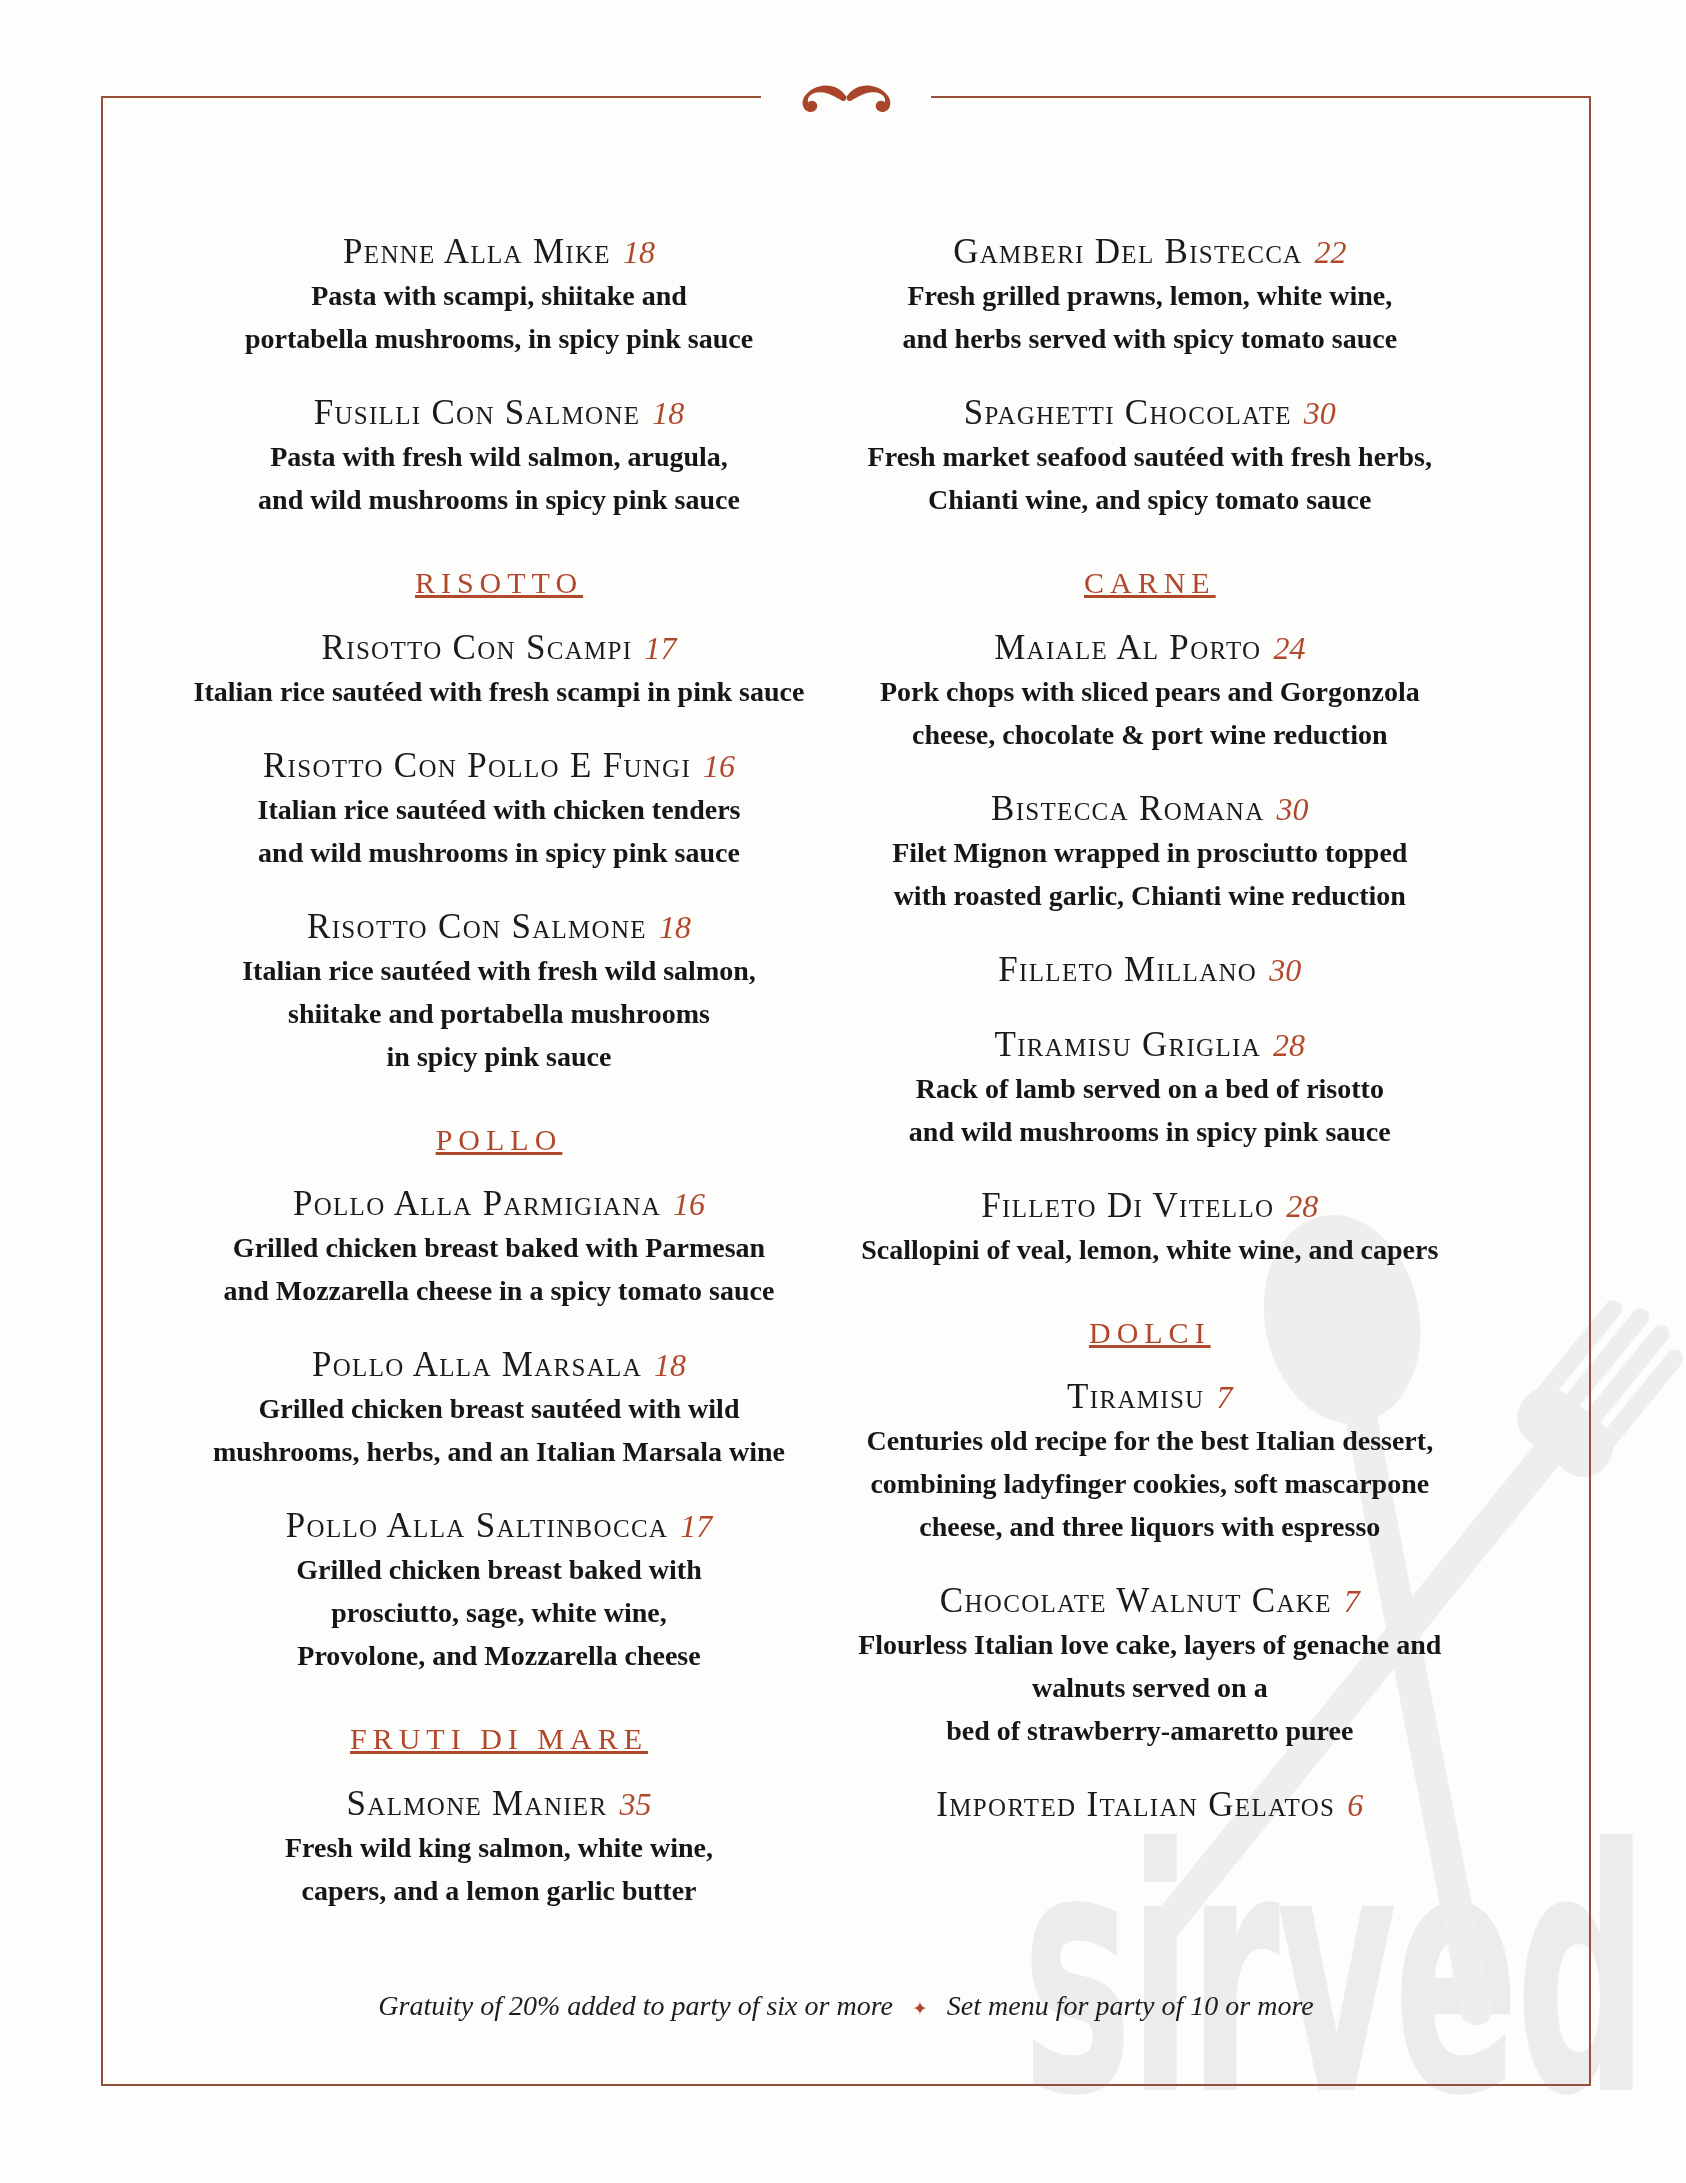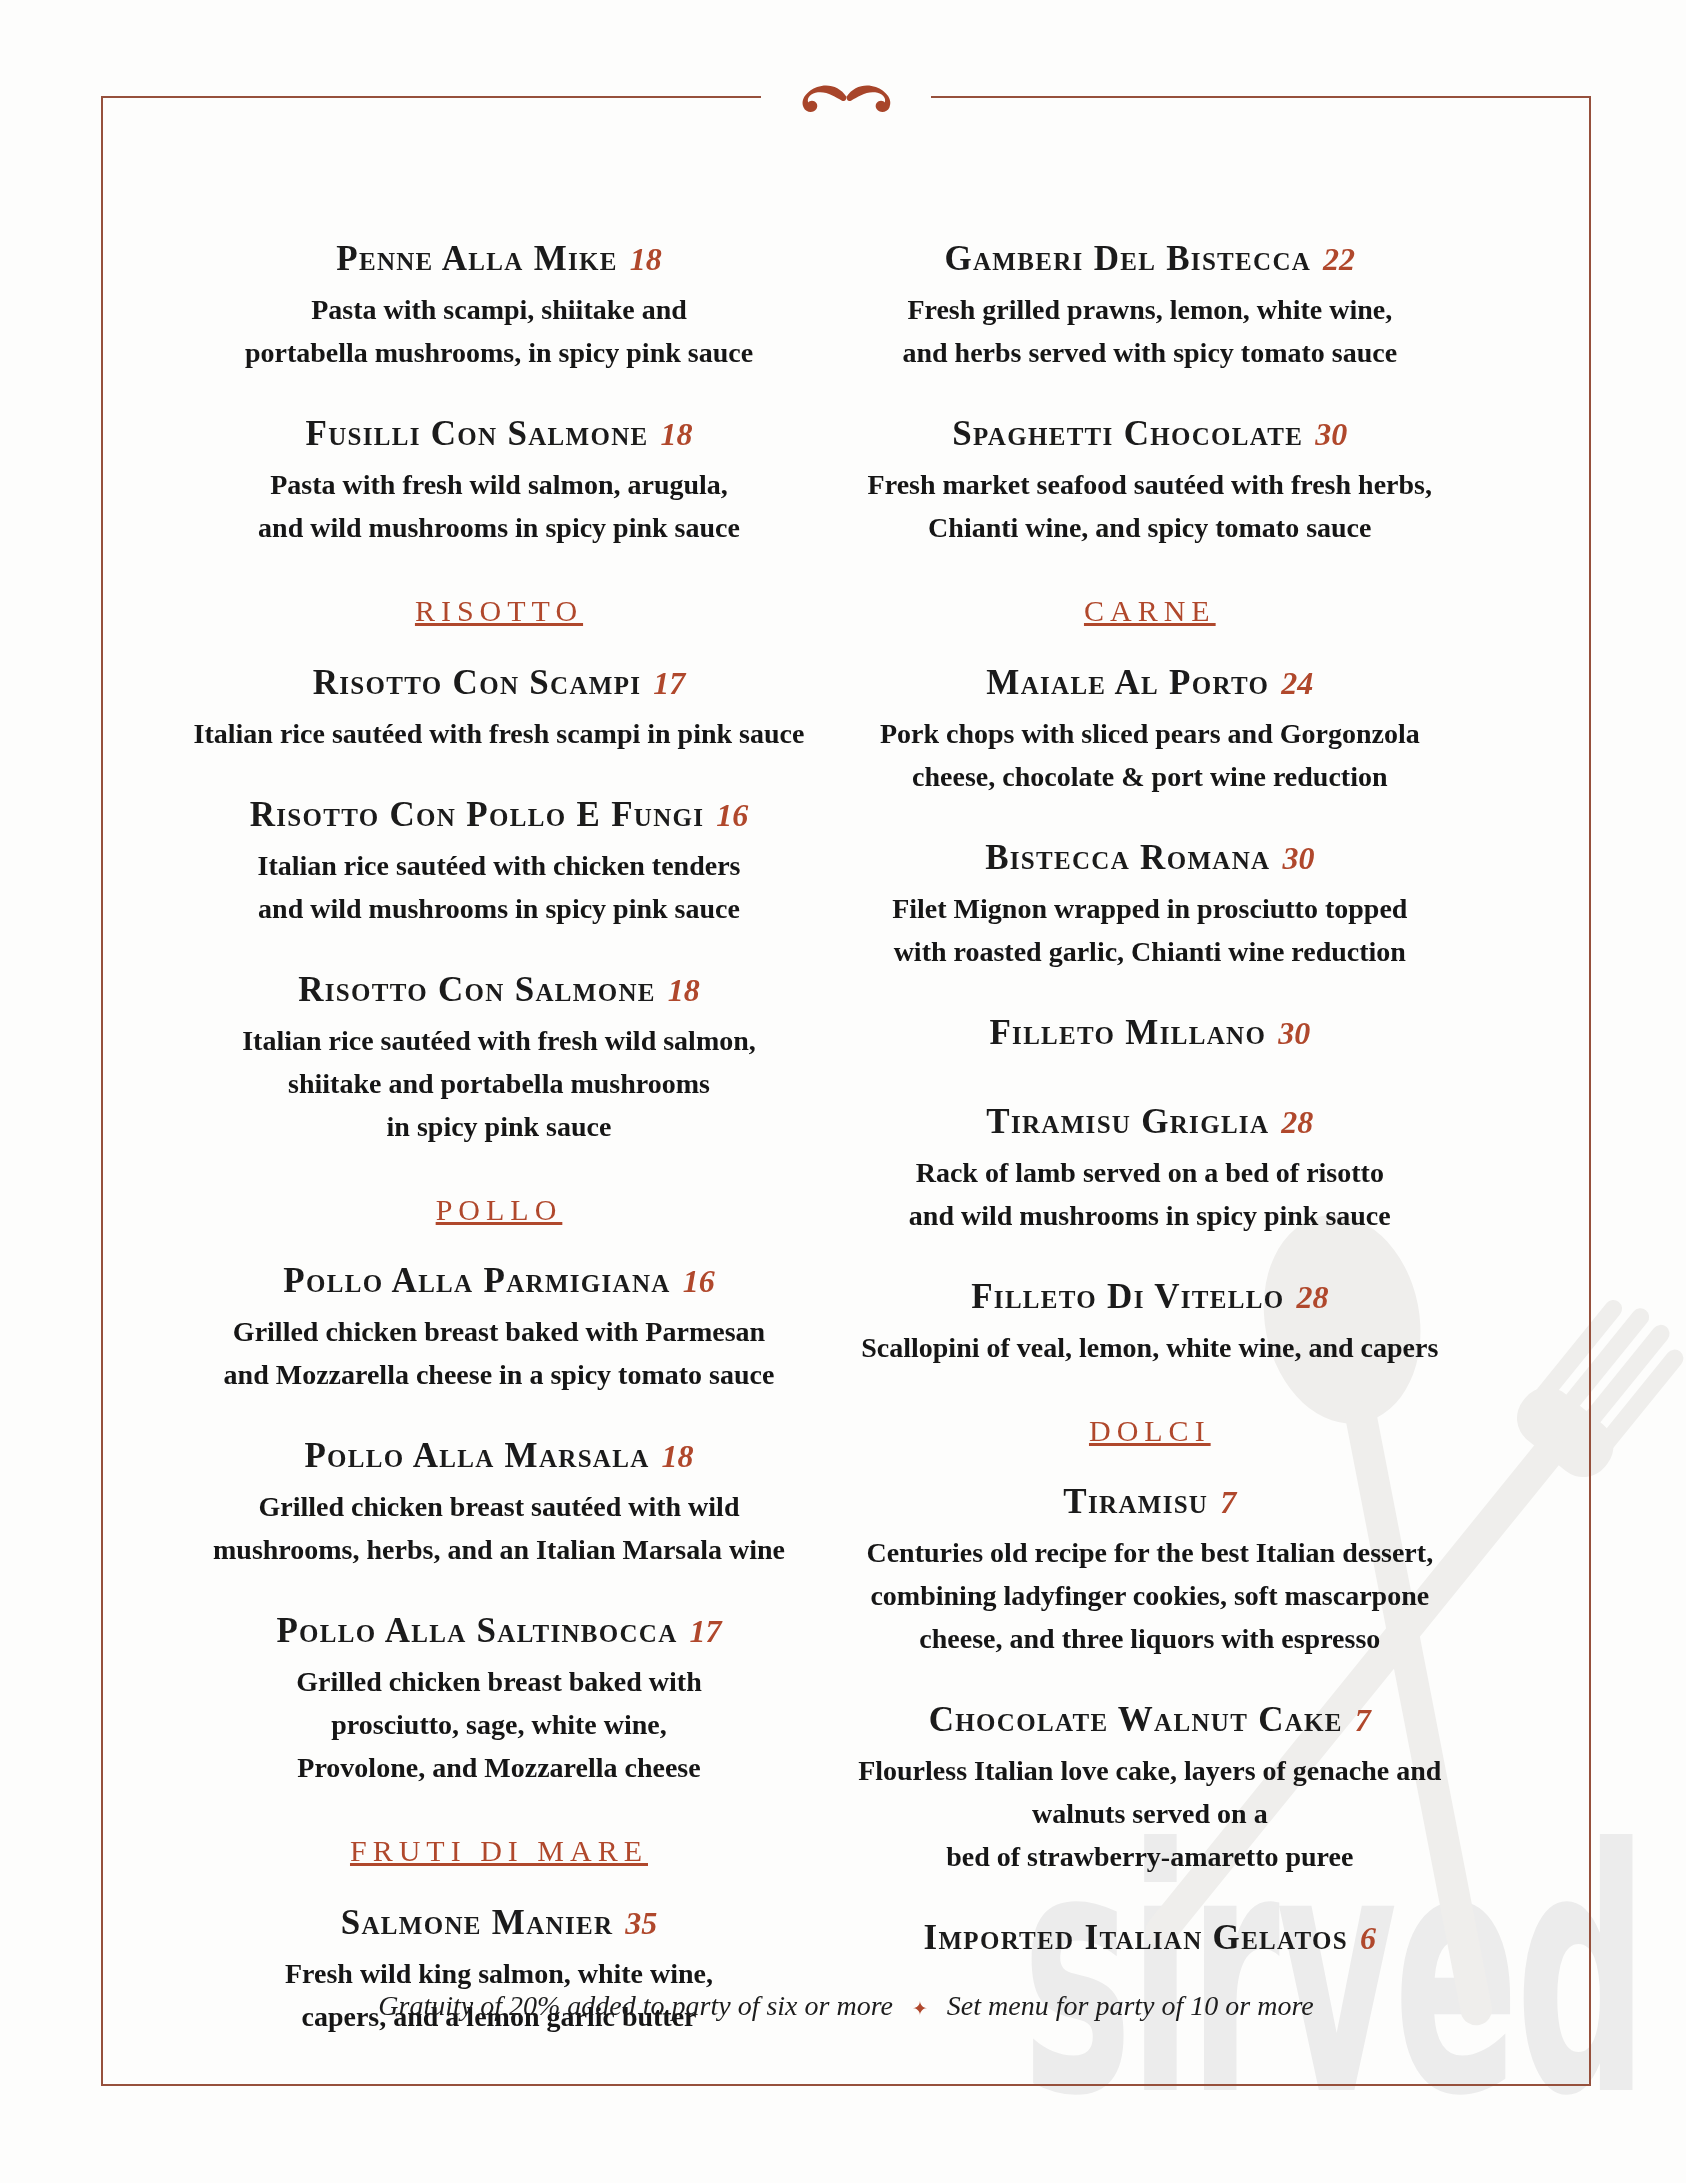--- a/index.html
+++ b/index.html
@@ -38,21 +38,21 @@
   }
   .stache-patch svg{display:block;width:143px;height:42px;}
   .stache-patch path{fill:var(--moustache,#a8452a);}
   
   .cols{
     position:absolute;left:76px;top:132px;
     display:flex;gap:10.8px;z-index:2;
   }
   .col{width:640px;text-align:center;}
   .item{margin:0 0 31px 0;}
-  .title{font-size:35px;line-height:57px;font-variant:small-caps;letter-spacing:1.3px;font-weight:bold;}
+  .title{font-size:35px;line-height:43px;font-variant:small-caps;letter-spacing:1.3px;}
   .price{font-style:italic;color:var(--accent,#b0482c);margin-left:12px;letter-spacing:0;font-size:32px;}
   .desc{font-size:28px;line-height:43px;white-space:pre-line;color:#161616;font-weight:bold;}
   .section{
     font-size:30px;line-height:43px;letter-spacing:6px;
     color:var(--accent,#b0482c);margin:40px 0 21.6px 0;font-weight:400;text-decoration:underline;
   }
   
   .footer{
     position:absolute;left:0;right:0;top:1886px;z-index:2;
     text-align:center;font-style:italic;font-size:28px;line-height:43px;color:#1d1d1d;

